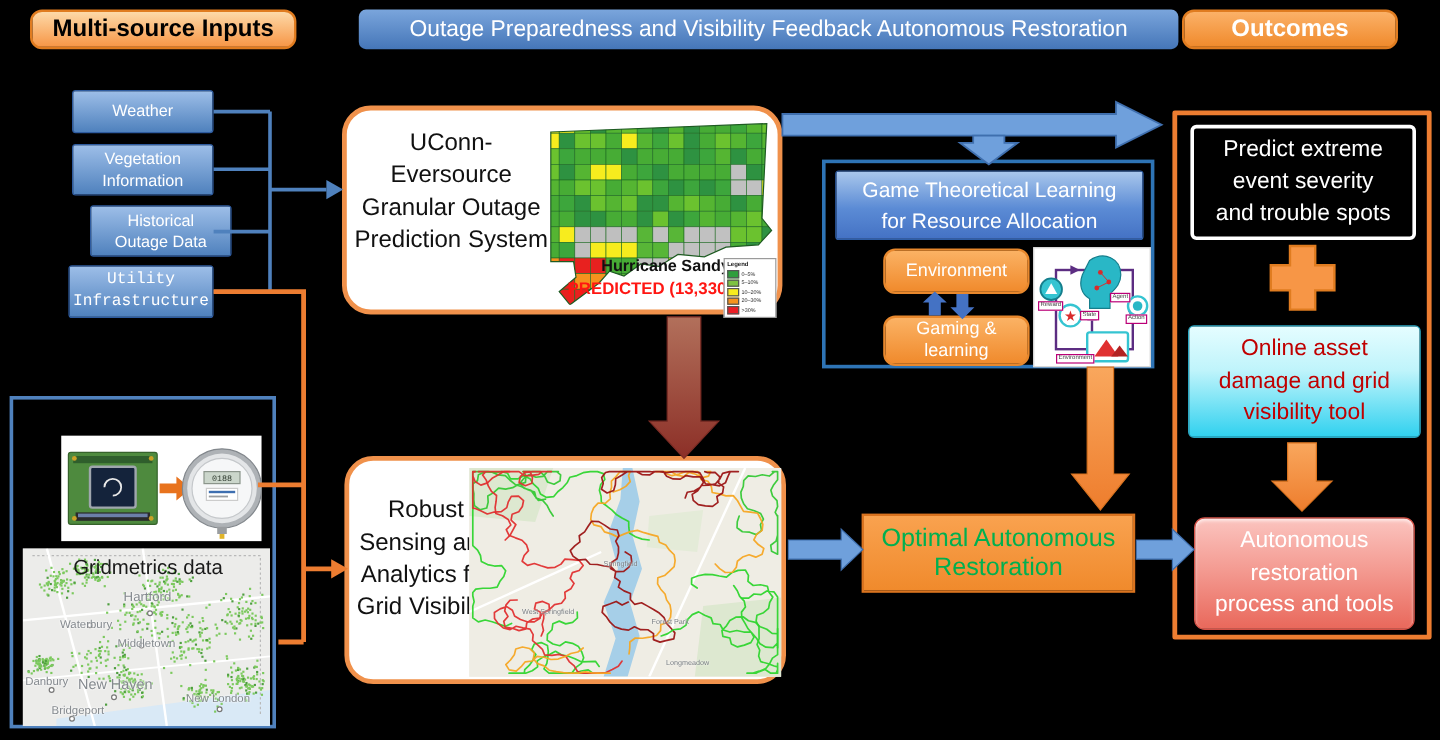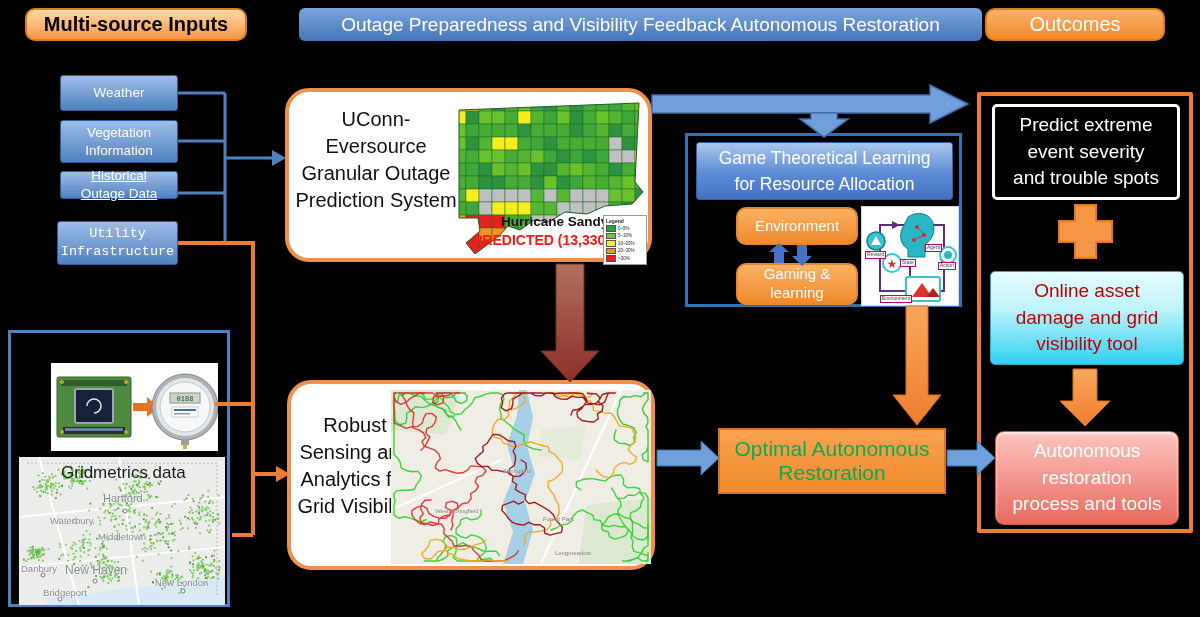--- a/index.html
+++ b/index.html
@@ -4,21 +4,21 @@
 <style>
   html,body{margin:0;padding:0;background:#000;}
   .canvas{position:relative;width:1200px;height:617px;background:#000;overflow:hidden;
           font-family:"Liberation Sans",sans-serif;}
   .abs{position:absolute;}
   .ml{white-space:pre-line;text-align:center;}
   .hdr{display:flex;align-items:center;justify-content:center;box-sizing:border-box;}
   .hdr-orange{background:linear-gradient(#FDD9A8,#F79646);border:2px solid #E07C20;border-radius:10px;
               color:#000;font-weight:600;font-size:20px;}
   .hdr-orange2{background:linear-gradient(#FBB168,#F08A2C);border:2px solid #E07C20;border-radius:10px;
-              color:#fff;font-weight:400;font-size:20px;}
+              color:#fff;font-weight:700;font-size:20px;}
   .hdr-blue{background:linear-gradient(#7AA5DC,#4576B8);border-radius:6px;color:#fff;font-size:19px;}
   .input-box{background:linear-gradient(#9DBEE8,#4F81BD);border:1px solid #2E5B9F;border-radius:3px;
              color:#fff;font-size:13.5px;line-height:1.3;display:flex;align-items:center;justify-content:center;
              box-sizing:border-box;box-shadow:1px 1px 2px rgba(0,0,0,.6);}
   .rounded-panel{background:#fff;border:4px solid #F0914B;border-radius:24px;box-sizing:border-box;}
   .panel-title{color:#111;font-size:20px;line-height:1.35;}
   .game-container{border:3px solid #2E74B5;box-sizing:border-box;background:#000;}
   .game-header{background:linear-gradient(#A9C7EC,#5B8BD5 55%,#4472C4);border:1px solid #2E5EA7;border-radius:3px;
                color:#fff;font-size:17.5px;line-height:1.5;display:flex;align-items:center;justify-content:center;box-sizing:border-box;}
   .orange-sub{background:linear-gradient(#FBB264,#F08A2C);border:2px solid #E8882D;border-radius:10px;color:#fff;
@@ -56,21 +56,21 @@
 
 <div class="canvas">
 
   <div class="abs hdr hdr-orange" style="left:25px;top:8px;width:222px;height:33px;">Multi-source Inputs</div>
   <div class="abs hdr hdr-blue" style="left:263px;top:8px;width:683px;height:33px;margin-left:36px;">Outage Preparedness and Visibility Feedback Autonomous Restoration</div>
   <div class="abs hdr hdr-orange2" style="left:985px;top:8px;width:180px;height:33px;">Outcomes</div>
 
   <div class="abs input-box ml" style="left:60px;top:75px;width:118px;height:36px;">Weather</div>
   <div class="abs input-box ml" style="left:60px;top:120px;width:118px;height:43px;">Vegetation
 Information</div>
-  <div class="abs input-box ml" style="left:60px;top:171px;width:118px;height:28px;text-decoration:underline;">Historical
+  <div class="abs input-box ml" style="left:75px;top:171px;width:118px;height:43px;">Historical
 Outage Data</div>
   <div class="abs input-box ml" style="left:57px;top:221px;width:121px;height:44px;font-family:Liberation Mono, monospace;">Utility
 Infrastructure</div>
 
   <div class="abs rounded-panel" style="left:285px;top:88px;width:367px;height:174px;padding-left:12px;">
     <div class="abs panel-title ml" style="left:6px;top:14px;width:162px;">UConn-
 Eversource
 Granular Outage
 Prediction System</div>
     <svg class="abs" style="left:160px;top:2px;" width="200" height="160" viewBox="0 0 200 160">

